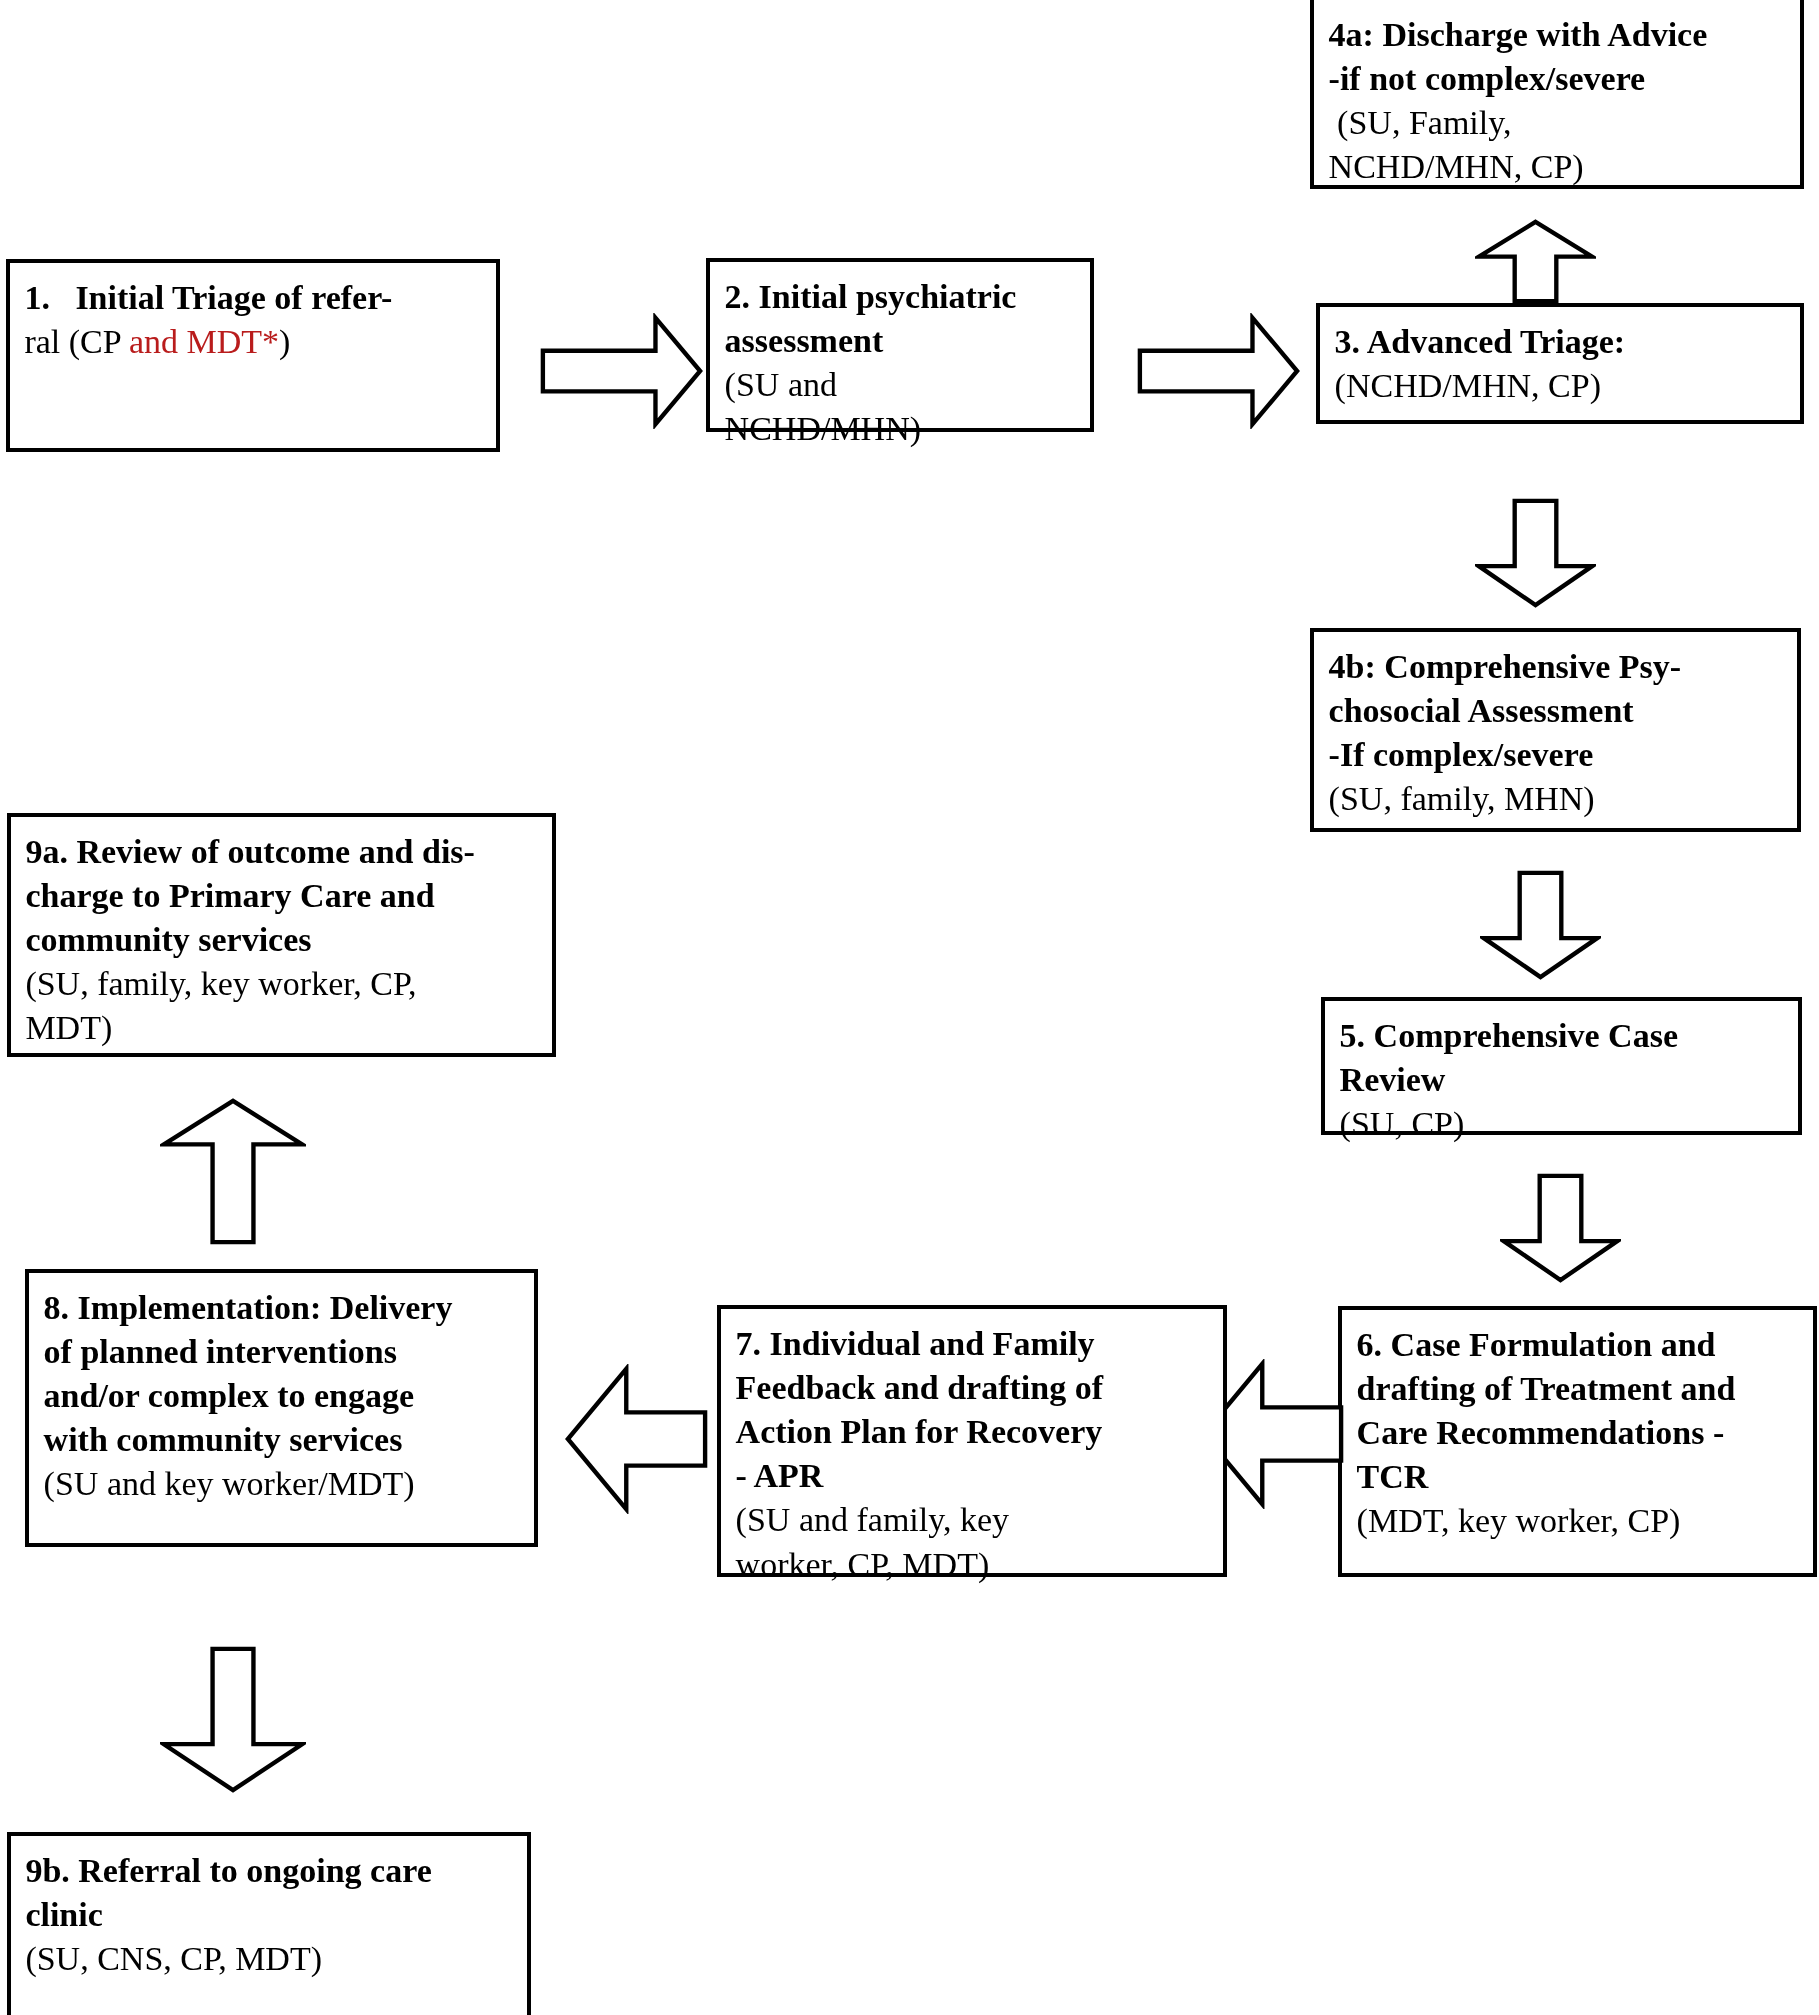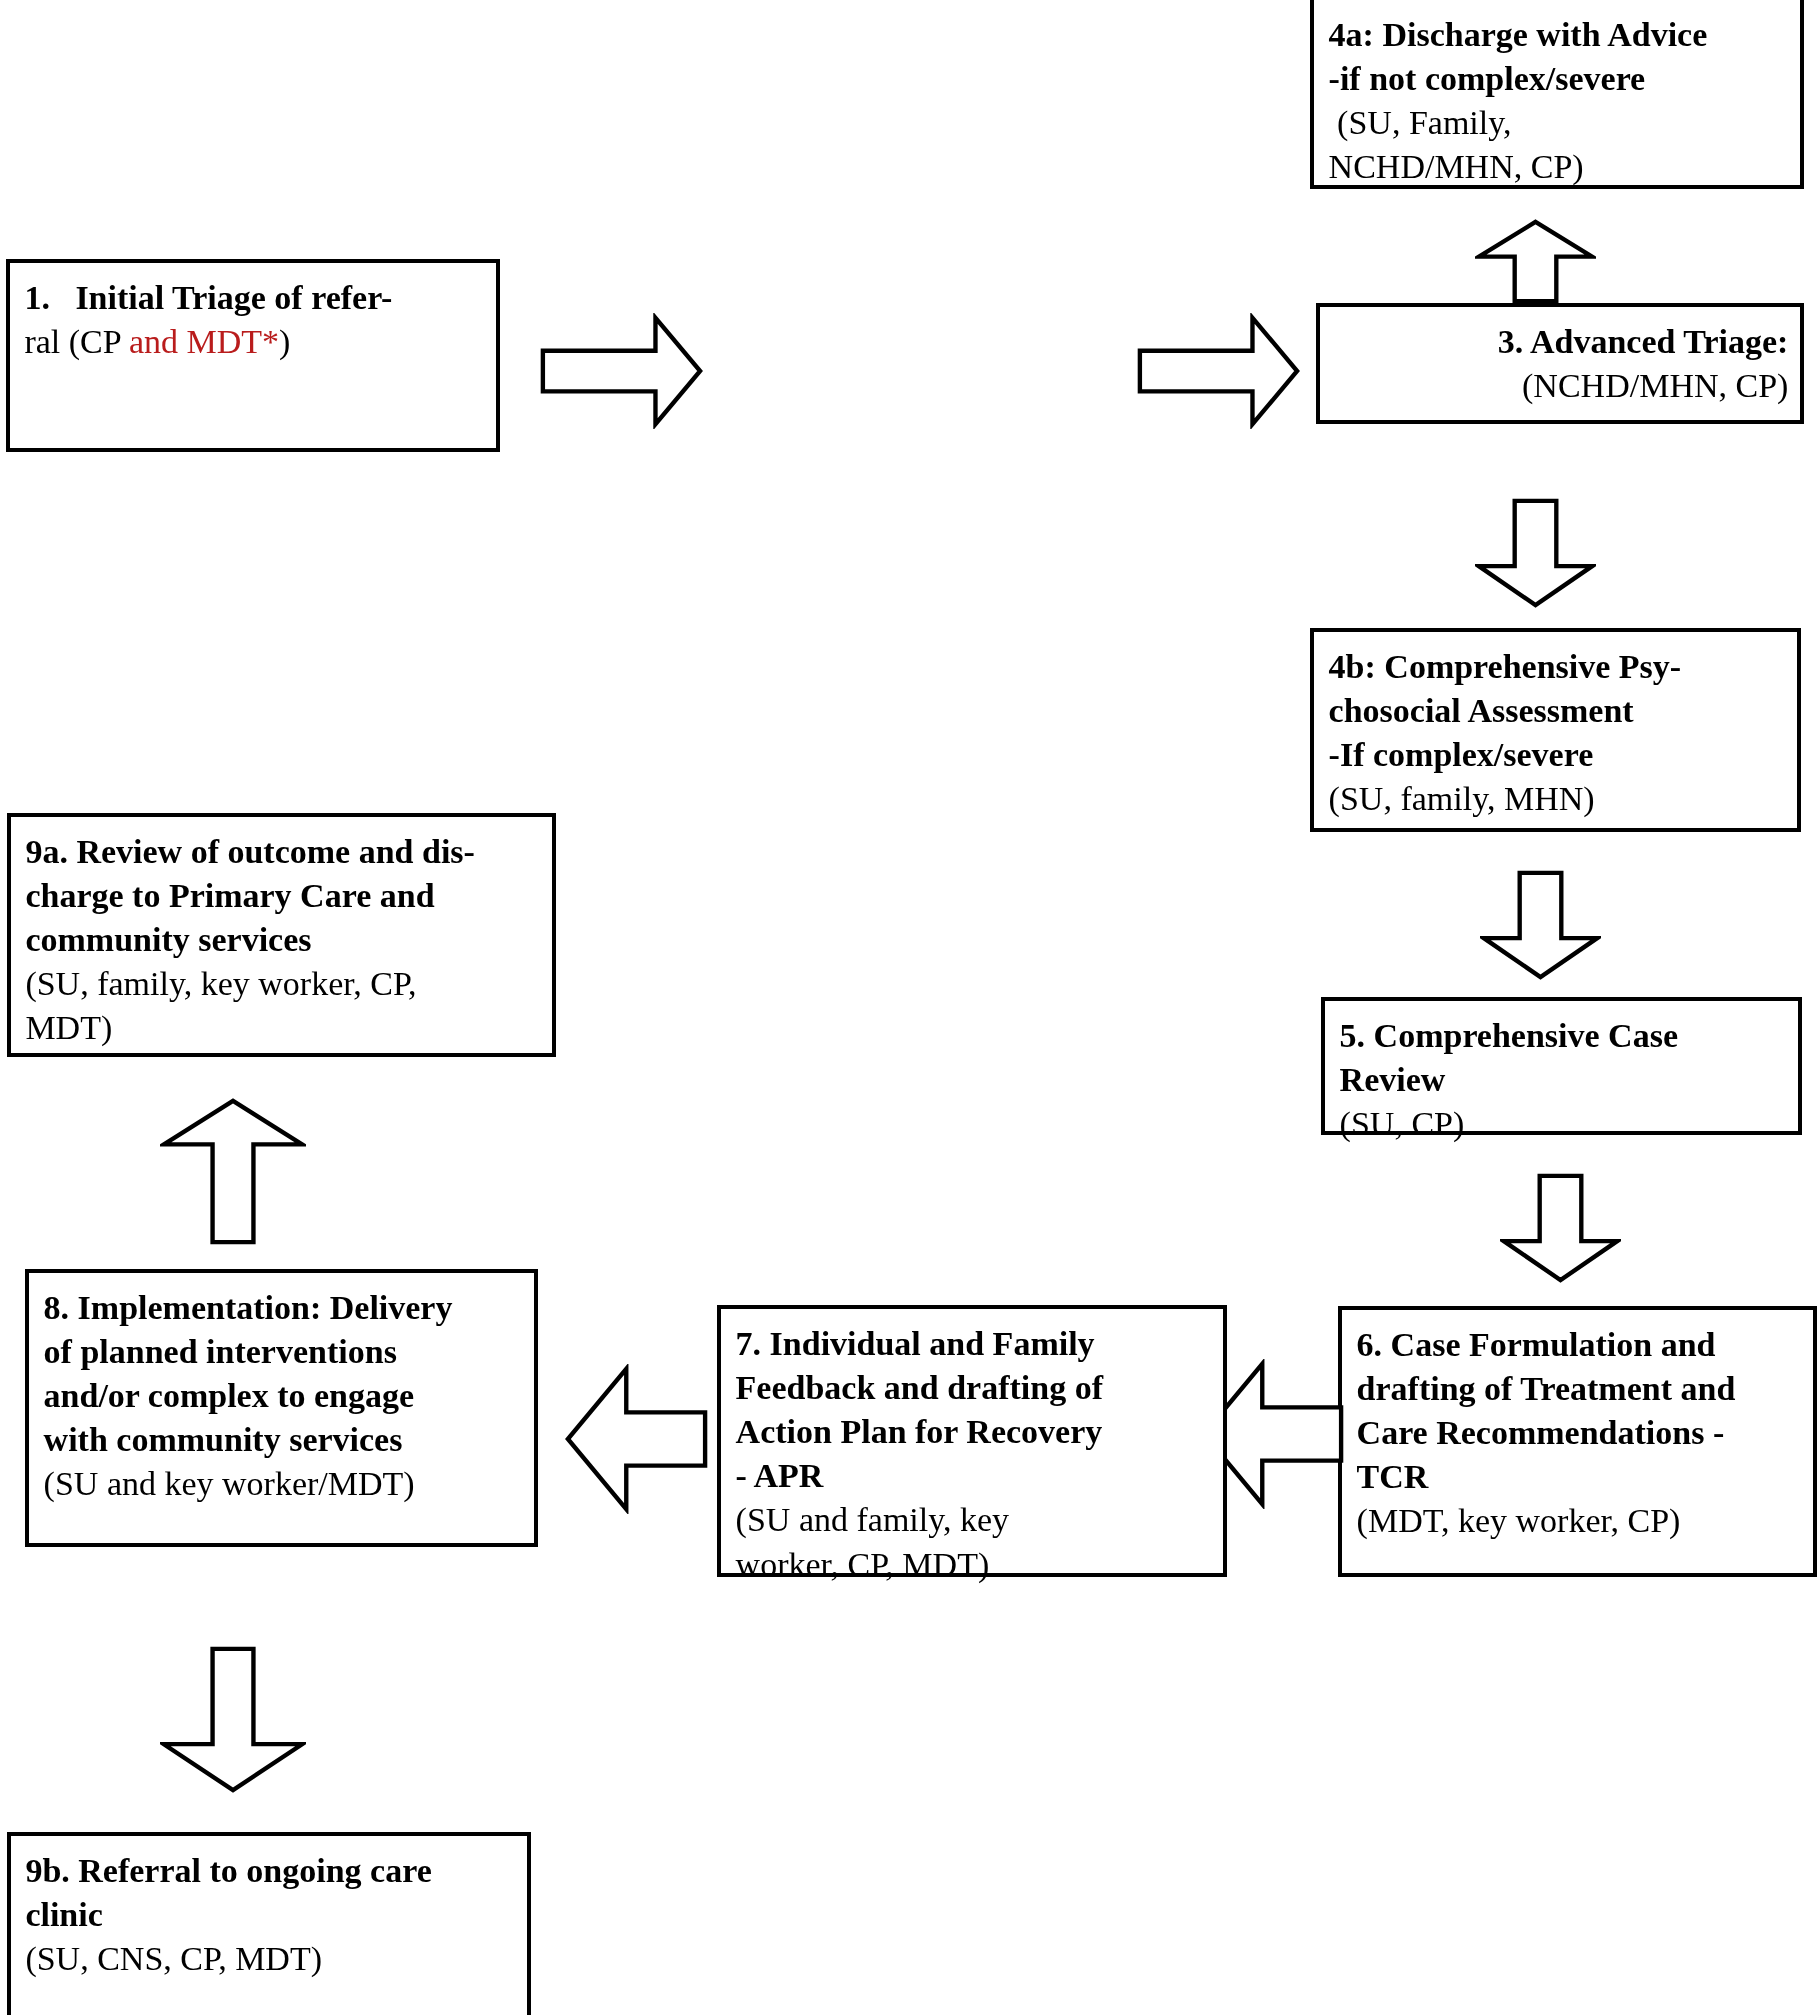--- a/index.html
+++ b/index.html
@@ -51,41 +51,47 @@
     <span class="ln b">1.   Initial Triage of refer-</span>
     <span class="ln"><span>ral (CP </span><span class="red">and MDT*</span><span>)</span></span>
   </div>
 
   <div class="arrow" style="left:539px; top:313px; width:165px; height:116px;">
     <svg viewBox="0 0 340 240" preserveAspectRatio="none">
       <polygon points="8,78 240,78 240,10 332,120 240,230 240,162 8,162"></polygon>
     </svg>
   </div>
 
+  <div class="node" style="left:706px; top:258px; width:388px; height:174px;">
+    <span class="ln b">2. Initial psychiatric</span>
+    <span class="ln b">assessment</span>
+    <span class="ln">(SU and</span>
+    <span class="ln">NCHD/MHN)</span>
+  </div>
 
   <div class="arrow" style="left:1136px; top:313px; width:165px; height:116px;">
     <svg viewBox="0 0 340 240" preserveAspectRatio="none">
       <polygon points="8,78 240,78 240,10 332,120 240,230 240,162 8,162"></polygon>
     </svg>
   </div>
 
   <div class="node" style="left:1310px; top:-3.9px; width:494px; height:193px;">
     <span class="ln b">4a: Discharge with Advice</span>
     <span class="ln b">-if not complex/severe</span>
     <span class="ln"> (SU, Family,</span>
     <span class="ln">NCHD/MHN, CP)</span>
   </div>
 
   <div class="arrow" style="left:1475px; top:218px; width:121px; height:87px;">
     <svg viewBox="0 0 250 180" preserveAspectRatio="none">
       <polygon points="125,8 242,80 168,80 168,172 82,172 82,80 8,80"></polygon>
     </svg>
   </div>
 
-  <div class="node" style="left:1316px; top:303px; width:488px; height:121px;text-align:right;">
+  <div class="node" style="left:1316px; top:303px; width:488px; height:121px;">
     <span class="ln b">3. Advanced Triage:</span>
     <span class="ln">(NCHD/MHN, CP)</span>
   </div>
 
   <div class="arrow" style="left:1475px; top:497px; width:121px; height:112px;">
     <svg viewBox="0 0 250 230" preserveAspectRatio="none">
       <polygon points="82,8 168,8 168,142 242,142 125,222 8,142 82,142"></polygon>
     </svg>
   </div>
 

